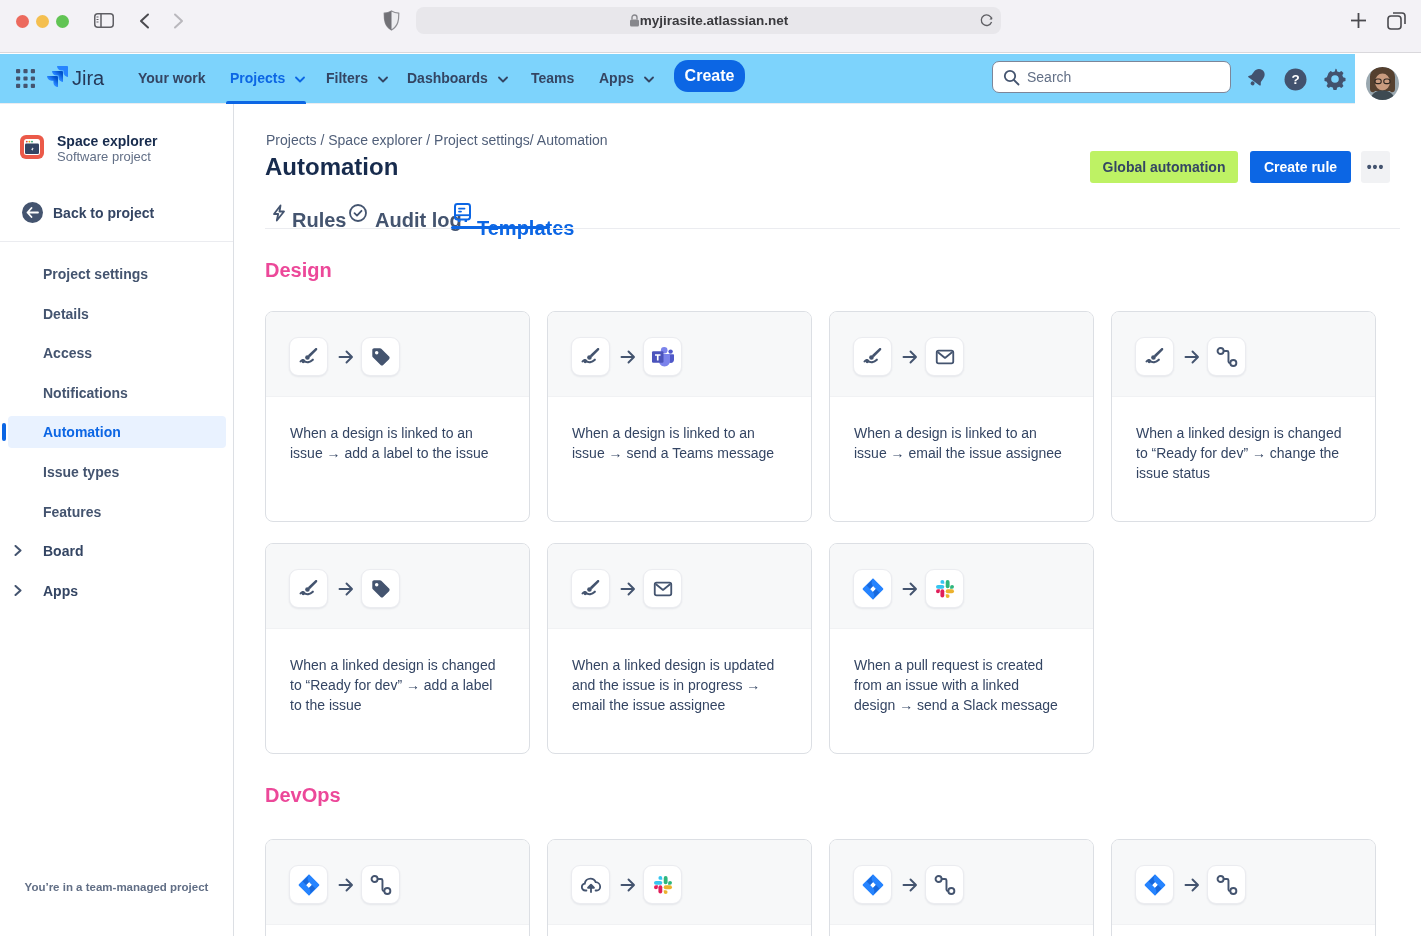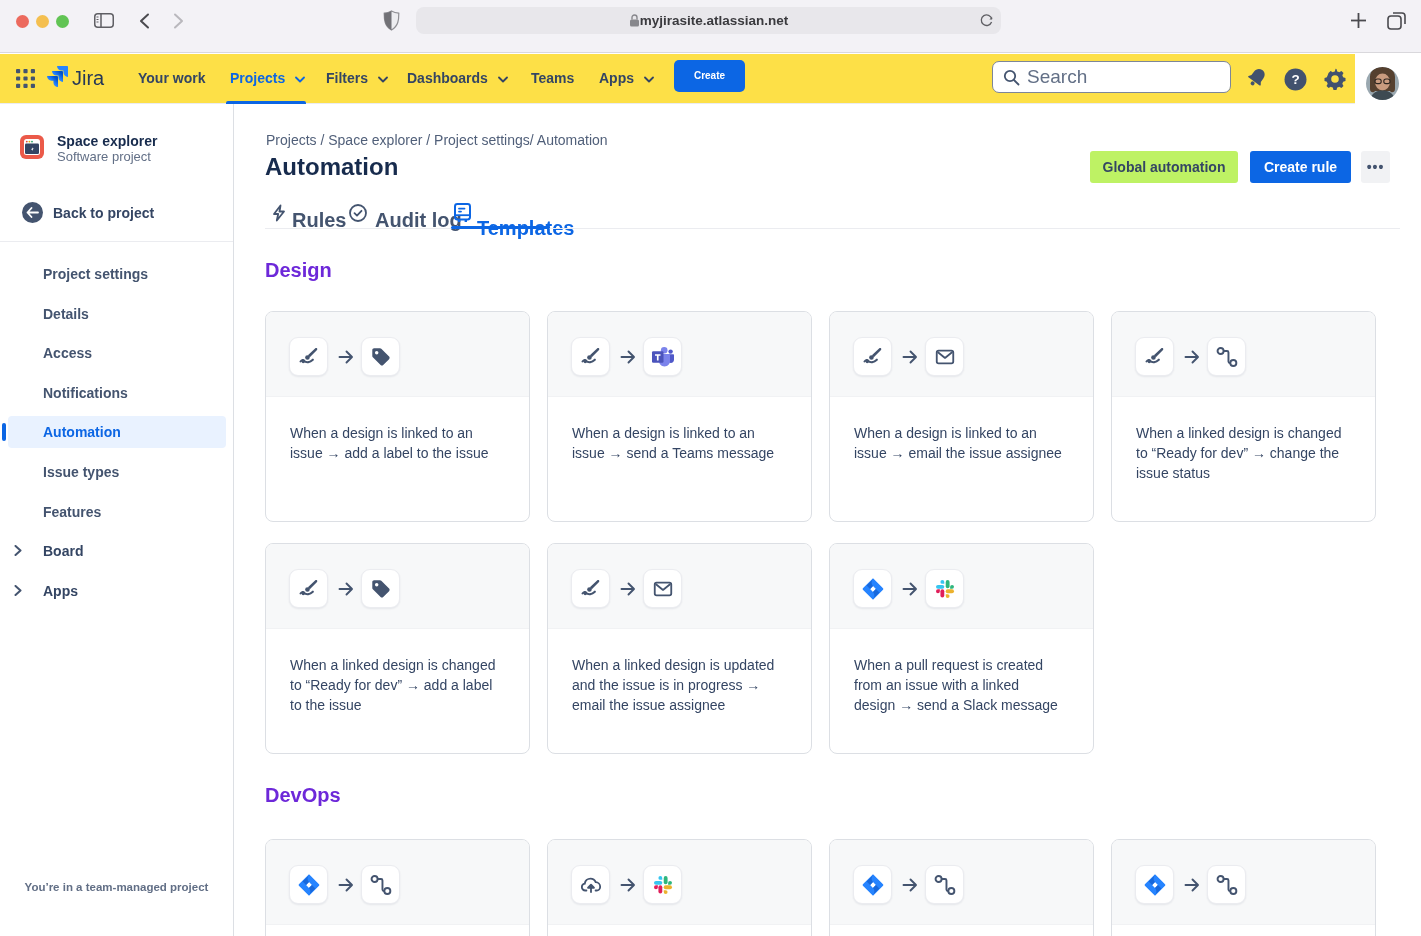--- a/index.html
+++ b/index.html
@@ -8,30 +8,30 @@
 .abs { position:absolute; }
 
 #chrome { position:absolute; left:0; top:0; width:1421px; height:53px;
   background:#F3F2F6; border-bottom:1px solid #D9D8DC; }
 .tl { position:absolute; top:15px; width:13px; height:13px; border-radius:50%; }
 #chrome svg { position:absolute; }
 #urlfield { position:absolute; left:416px; top:7px; width:585px; height:27px;
   background:#E8E7EB; border-radius:8px; }
 
 #navbar { position:absolute; left:0; top:54px; width:1355px; height:50px;
-  background:#fde047; border-bottom:1px solid #EBECF0; }
+  background:#7dd3fc; border-bottom:1px solid #EBECF0; }
 .navitem { position:absolute; top:0; height:49px; line-height:49px; font-size:14px;
   font-weight:bold; color:#344563; }
 .navitem .chev { display:inline-block; margin-left:6px; }
 #createbtn { position:absolute; left:674px; top:6px; width:71px; height:32px;
-  background:#0C66E4; color:#fff; border-radius:5px; text-align:center;
-  line-height:32px; font-size:10px; font-weight:bold; }
+  background:#0C66E4; color:#fff; border-radius:14px; text-align:center;
+  line-height:32px; font-size:16px; font-weight:bold; }
 #searchbox { position:absolute; left:992px; top:7px; width:239px; height:32px;
   border:1.5px solid #7D8699; border-radius:7px; background:#fff; }
-#searchbox span { position:absolute; left:34px; top:0; line-height:30px; font-size:19px;
+#searchbox span { position:absolute; left:34px; top:0; line-height:30px; font-size:14px;
   color:#626F86; font-weight:400; }
 
 #sidebar { position:absolute; left:0; top:104px; width:234px; height:832px;
   background:#fff; border-right:1px solid #DCDFE4; }
 #projicon { position:absolute; left:20px; top:31px; width:24px; height:24px;
   border-radius:6px; background:#EB5A49; }
 .sbname { position:absolute; left:57px; top:29px; font-size:14px; font-weight:bold; color:#172B4D; }
 .sbtype { position:absolute; left:57px; top:45px; font-size:13px; color:#626F86; }
 #backcircle { position:absolute; left:22px; top:98px; width:21px; height:21px;
   border-radius:50%; background:#44546F; }
@@ -51,21 +51,21 @@
 #pagetitle { position:absolute; left:265px; top:153px; font-size:24px; font-weight:bold; color:#172B4D; }
 .tab { position:absolute; top:209px; font-size:20px; font-weight:bold; color:#44546F; }
 #tabline { position:absolute; left:265px; top:228px; width:1135px; height:1px; background:#EBECF0; }
 #tabunderline { position:absolute; left:451px; top:226px; width:99px; height:3px;
   background:#0C66E4; border-radius:2px; }
 .btn { position:absolute; top:151px; height:32px; border-radius:3px; font-size:14px;
   font-weight:bold; text-align:center; line-height:32px; }
 #btn-global { left:1090px; width:148px; background:#bef264; color:#344563; }
 #btn-create { left:1250px; width:101px; background:#0C66E4; color:#fff; }
 #btn-more { left:1361px; width:29px; background:#F1F2F4; color:#44546F; letter-spacing:1px; }
-.sechead { position:absolute; left:265px; font-size:20px; font-weight:bold; color:#6d28d9; }
+.sechead { position:absolute; left:265px; font-size:20px; font-weight:bold; color:#ec4899; }
 
 .card { position:absolute; width:265px; height:211px; border:1px solid #DCDFE4;
   border-radius:8px; background:#fff; overflow:hidden; }
 .cardhead { position:absolute; left:0; top:0; width:100%; height:85px;
   background:#F7F8F9; border-bottom:1px solid #F1F2F4; }
 .iconsq { position:absolute; top:25px; width:39px; height:39px; background:#fff;
   border:1px solid #EBECF0; border-radius:9px; box-shadow:0 1px 2px rgba(9,30,66,0.08); }
 .iconsq svg { position:absolute; left:50%; top:50%; transform:translate(-50%,-50%); }
 .sq1 { left:23px; } .sq2 { left:95px; }
 .cararrow { position:absolute; left:72px; top:37px; }

